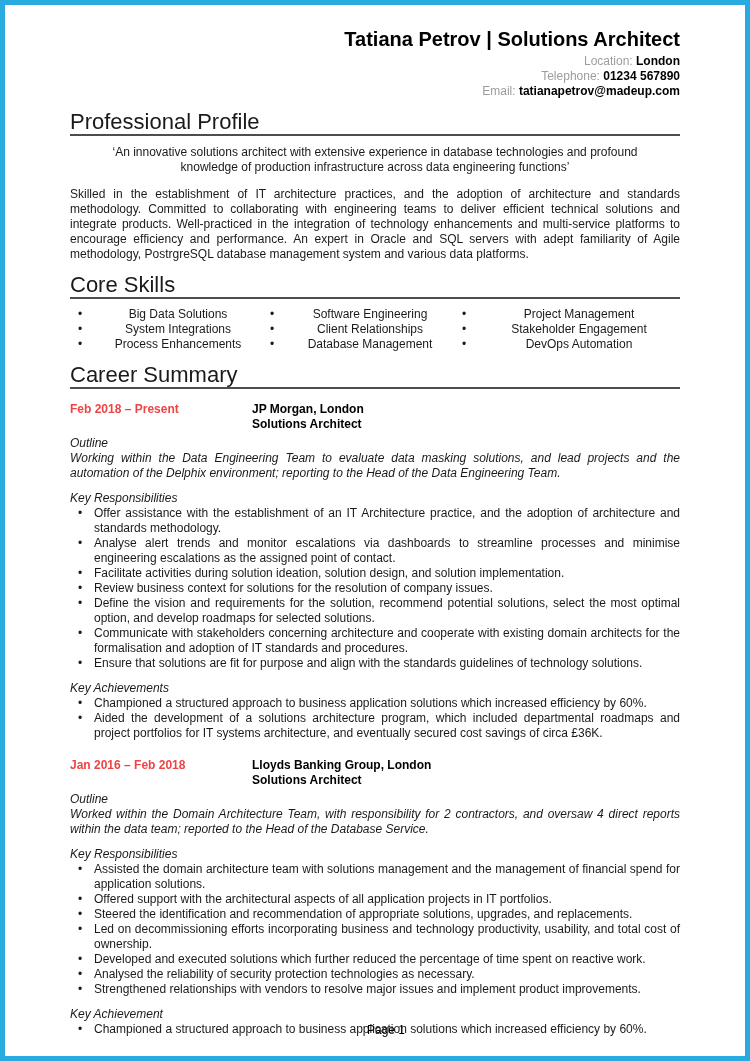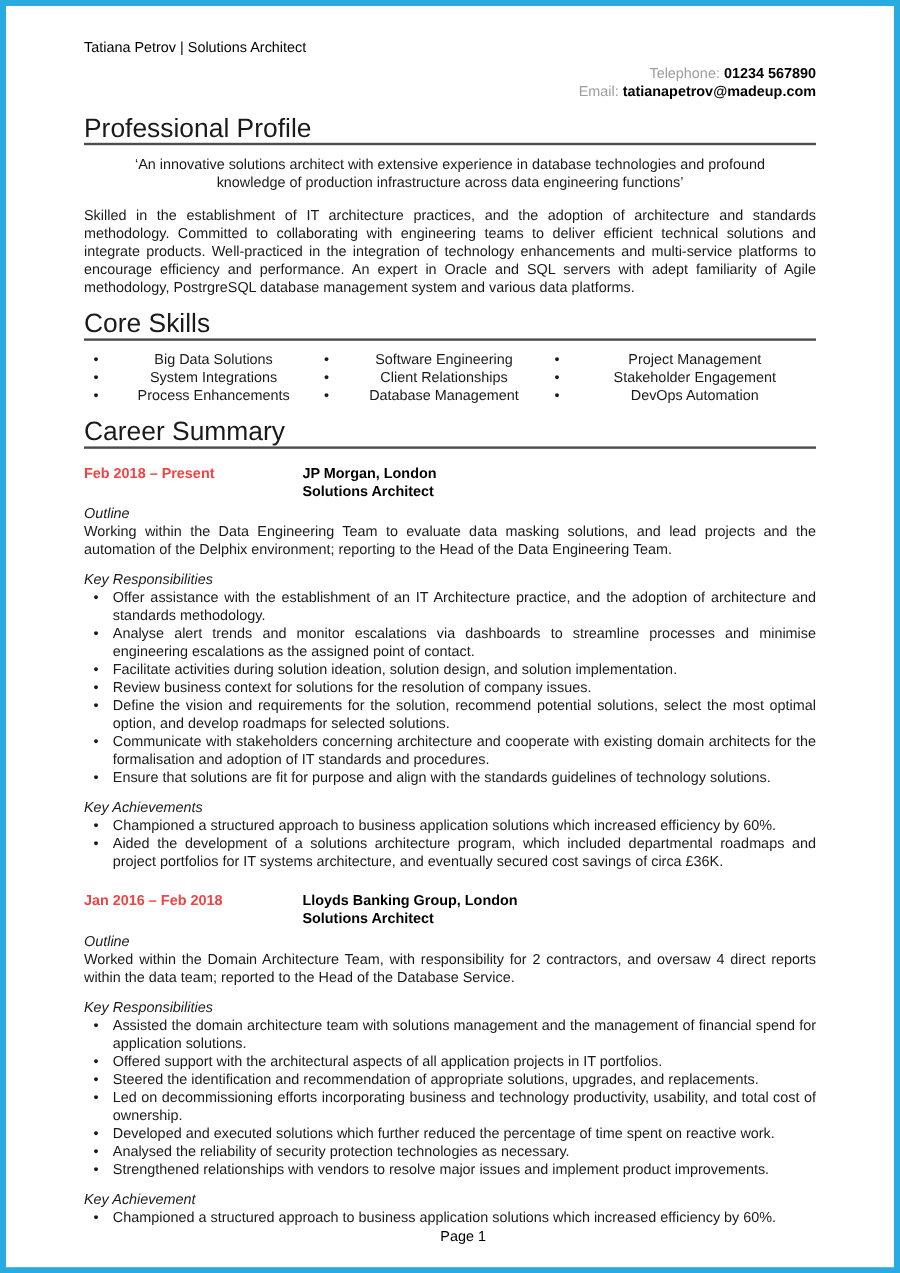--- a/index.html
+++ b/index.html
@@ -13,24 +13,24 @@
     overflow: hidden;
     font-family: "Liberation Sans", "DejaVu Sans", sans-serif;
     color: #1a1a1a;
     font-size: 12px;
     line-height: 15px;
     padding: 22px 65px 0 65px;
   }
   
   .resume-name {
     margin: 0;
-    font-size: 12px;
+    font-size: 20px;
     line-height: 24px;
-    font-weight: normal;
-    text-align: left;
+    font-weight: bold;
+    text-align: right;
     color: #000;
   }
   .contact-block { text-align: right; margin-top: 3px; }
   .contact-line { font-size: 12px; line-height: 15px; }
   .contact-label { color: #9d9d9d; }
   .contact-value { font-weight: bold; color: #000; }
 
   
   .section-heading {
     font-size: 22px;
@@ -71,21 +71,21 @@
     top: 0;
   }
   .skills-grid ul.bullets li { text-align: center; }
 
   
   .job { margin-top: 13px; }
   .job-header { display: flex; }
   .job-dates { width: 182px; flex-shrink: 0; font-weight: bold; color: #ef4444; }
   .job-org .company, .job-org .job-title { font-weight: bold; color: #000; }
   .sub-label { font-style: italic; margin: 10px 0 0 0; }
-  .outline-text { margin: 0; text-align: justify; }
+  .outline-text { margin: 0; text-align: justify; font-style: italic; }
   .job ul.bullets { margin-top: 0; }
 
   
   .page-footer {
     position: absolute;
     left: 0; right: 0;
     bottom: 18px;
     text-align: center;
     font-size: 12px;
     color: #000000;
@@ -94,20 +94,24 @@
 </style>
 </head>
 <body>
 
 <div class="page">
 
   <header>
     <h1 class="resume-name">Tatiana Petrov | Solutions Architect</h1>
     <div class="contact-block">
       <div class="contact-line">
+        <span class="contact-label">Location:</span>
+        <span class="contact-value">London</span>
+      </div>
+      <div class="contact-line">
         <span class="contact-label">Telephone:</span>
         <span class="contact-value">01234 567890</span>
       </div>
       <div class="contact-line">
         <span class="contact-label">Email:</span>
         <span class="contact-value">tatianapetrov@madeup.com</span>
       </div>
     </div>
   </header>
 

